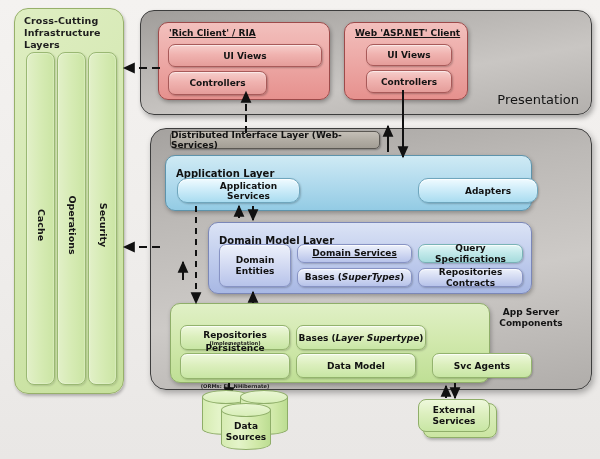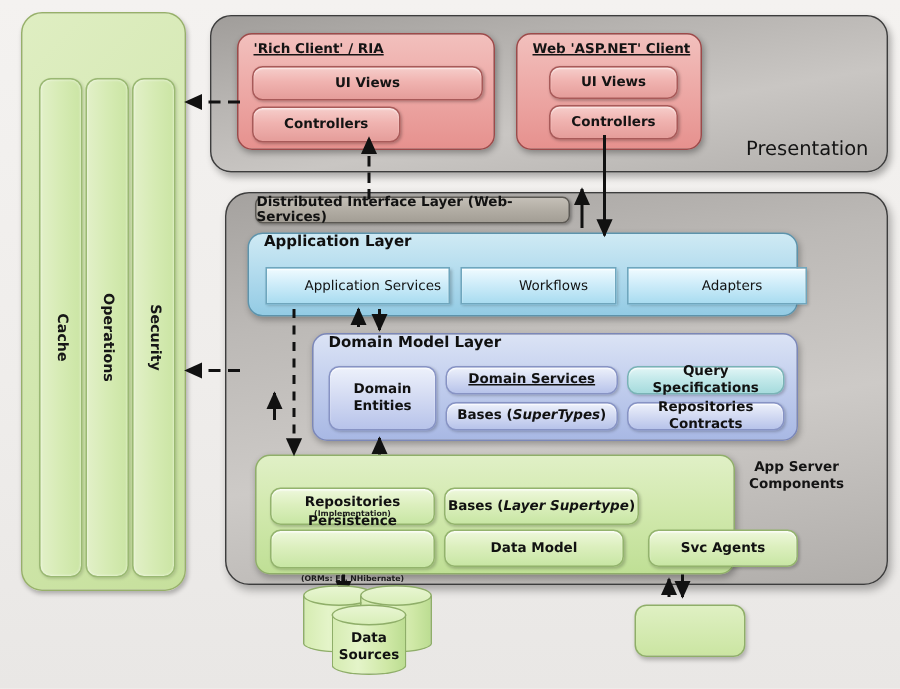--- a/index.html
+++ b/index.html
@@ -94,28 +94,28 @@
 
   
   .applayer{
     left:165px;top:155px;width:367px;height:56px;
     border:1px solid #5d93ab;border-radius:10px;
     background:linear-gradient(180deg,#cfeaf4 0%,#b4dcee 45%,#93cbe4 100%);
     box-shadow:1px 2px 4px rgba(0,0,0,.28);
   }
   .bluebox{
     position:absolute;box-sizing:border-box;
-    border:1px solid #6fa6bd;border-radius:0;
+    border:1px solid #6fa6bd;border-radius:10px;
     background:linear-gradient(180deg,#f0fbff 0%,#d2eefa 40%,#a9dcf0 100%);
     box-shadow:inset 0 1px 1px rgba(255,255,255,.85),1px 1px 2px rgba(0,0,0,.22);
     display:flex;align-items:center;justify-content:center;text-align:center;
-    font-size:9px;font-weight:normal;color:#121212;line-height:10px;padding-left:20px;
+    font-size:9px;font-weight:bold;color:#121212;line-height:10px;padding-left:20px;
   }
   .layer-title{
-    position:absolute;left:10px;top:0;
+    position:absolute;left:10px;top:12px;
     font-size:10px;font-weight:bold;color:#101010;white-space:nowrap;
   }
 
   
   .domlayer{
     left:208px;top:222px;width:324px;height:72px;
     border:1px solid #7b87b8;border-radius:10px;
     background:linear-gradient(180deg,#dbe3f5 0%,#c3cfee 45%,#a8b8e4 100%);
     box-shadow:1px 2px 4px rgba(0,0,0,.28);
   }
@@ -183,20 +183,24 @@
   }
 
   svg.ov{position:absolute;left:0;top:0;width:600px;height:459px;pointer-events:none;}
 </style>
 </head>
 <body>
 
 <div id="canvas">
 
   <div class="xcut rb">
+    <div class="xcut-title">
+      <div>Cross-Cutting</div>
+      <div>Infrastructure Layers</div>
+    </div>
     <div class="xcol" style="left:11px;">
       <span>Cache</span>
     </div>
     <div class="xcol" style="left:42px;">
       <span>Operations</span>
     </div>
     <div class="xcol" style="left:73px;">
       <span>Security</span>
     </div>
   </div>
@@ -222,21 +226,20 @@
       <div>App Server</div>
       <div>Components</div>
     </div>
   </div>
 
   <div class="dil rb">Distributed Interface Layer (Web-Services)</div>
 
   <div class="applayer rb">
     <div class="layer-title">Application Layer</div>
     <div class="bluebox" style="left:11px;top:22px;width:123px;height:25px;">Application Services</div>
-    <div class="bluebox" style="left:141px;top:22px;width:104px;height:25px;">Workflows</div>
     <div class="bluebox" style="left:252px;top:22px;width:120px;height:25px;">Adapters</div>
   </div>
 
   <div class="domlayer rb">
     <div class="layer-title">Domain Model Layer</div>
     <div class="indbox" style="left:10px;top:21px;width:72px;height:43px;flex-direction:column;">
       <div>Domain</div>
       <div>Entities</div>
     </div>
     <div class="indbox" style="left:88px;top:21px;width:115px;height:19px;text-decoration:underline;">Domain  Services</div>
@@ -276,20 +279,26 @@
   <div class="cyl" style="left:221px;top:403px;width:50px;height:40px;z-index:3;">
     <div class="cyl-body"></div>
       <div class="cyl-top"></div>
     <div class="cyl-label" style="top:18px;">
       <div>Data</div>
       <div>Sources</div>
     </div>
   </div>
 
   <div class="extsvc-shadow" style="left:423px;top:403px;width:72px;height:33px;"></div>
+  <div class="extsvc" style="left:418px;top:399px;width:72px;height:33px;">
+    <div>
+      <div>External</div>
+      <div>Services</div>
+    </div>
+  </div>
 
   <svg class="ov" viewBox="0 0 600 459">
     <defs>
       <marker id="ah" markerWidth="7" markerHeight="7" refX="5.4" refY="3" orient="auto">
         <path d="M0,0.3 L6,3 L0,5.7 z" fill="#111"></path>
       </marker>
     </defs>
     <g stroke="#111" stroke-width="2" fill="none">
 
       <line x1="160" y1="68" x2="124" y2="68" stroke-dasharray="8,5" marker-end="url(#ah)"></line>

